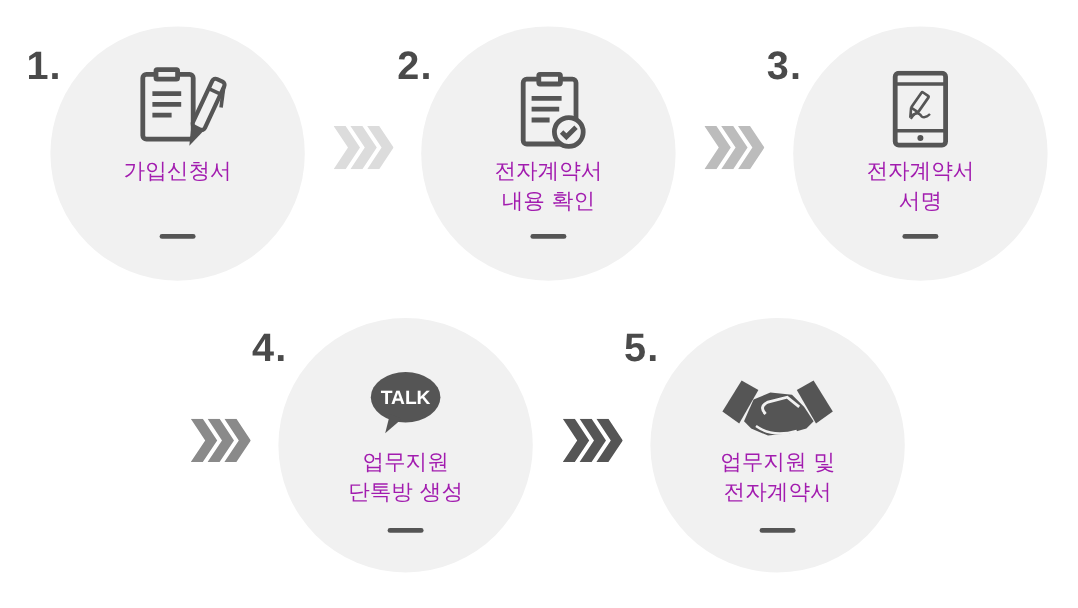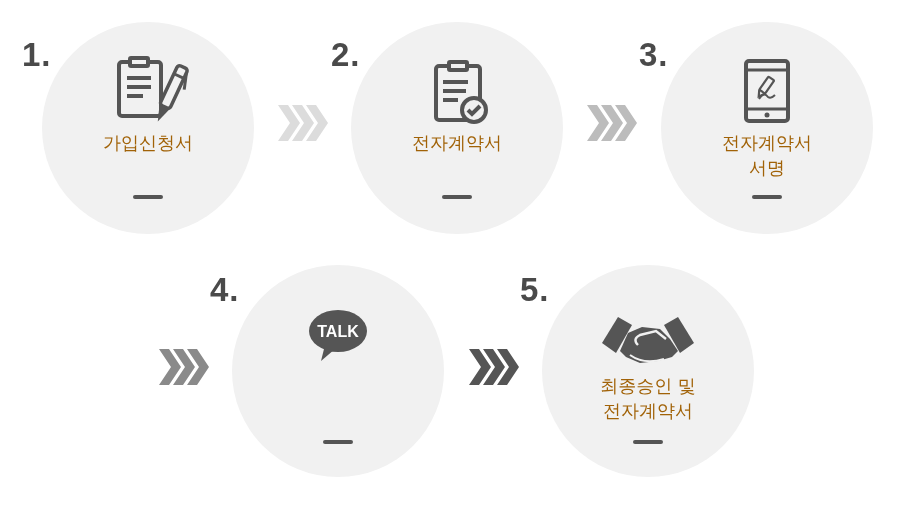--- a/index.html
+++ b/index.html
@@ -12,21 +12,21 @@
     position:absolute; left:0; top:0; width:212px; height:212px;
     border-radius:50%; background:#f1f1f1;
   }
   .num {
     position:absolute; font-family:"Liberation Sans", sans-serif; font-weight:bold;
     font-size:33px; color:#4a4a4a; line-height:1; letter-spacing:1px;
   }
   .icon { position:absolute; left:50%; transform:translateX(-50%); }
   .label {
     position:absolute; left:0; width:212px; text-align:center;
-    font-size:18px; line-height:25px; color:#a16207;
+    font-size:18px; line-height:25px; color:#a21caf;
   }
   .label span { display:block; }
   .bar {
     position:absolute; left:91px; width:30px; height:4px; border-radius:2px; background:#555555;
   }
   .arrow { position:absolute; width:50px; height:36px; }
 </style>
 </head>
 <body>
 
@@ -67,20 +67,21 @@
     <rect x="14" y="8" width="44" height="54" rx="3" fill="none" stroke="#555" stroke-width="4"></rect>
     <rect x="27" y="4" width="18" height="8" rx="1" fill="#f1f1f1" stroke="#555" stroke-width="4"></rect>
     <line x1="21" y1="24" x2="46" y2="24" stroke="#555" stroke-width="4"></line>
     <line x1="21" y1="33" x2="44" y2="33" stroke="#555" stroke-width="4"></line>
     <line x1="21" y1="42" x2="36" y2="42" stroke="#555" stroke-width="4"></line>
     <circle cx="52" cy="52" r="12" fill="#f1f1f1" stroke="#555" stroke-width="4"></circle>
     <polyline points="46,52 50,56 58,48" fill="none" stroke="#555" stroke-width="4"></polyline>
   </svg>
   <div class="label" style="top:108px;">
     <span>전자계약서</span>
+    <span>내용 확인</span>
   </div>
   <div class="bar" style="top:173px;"></div>
 </div>
 
 <svg class="arrow" viewBox="0 0 50 36" style="left:587px; top:105px;">
   <g fill="#bcbcbc">
     <polygon points="0,0 10,0 22,18 10,36 0,36 12,18"></polygon>
     <polygon points="14,0 24,0 36,18 24,36 14,36 26,18"></polygon>
     <polygon points="28,0 38,0 50,18 38,36 28,36 40,18"></polygon>
   </g>
@@ -116,20 +117,24 @@
 </svg>
 
 <div class="step" style="left:232px; top:265px;">
   <div class="circle"></div>
   <div class="num" style="left:-22px; top:8px;">4.</div>
   <svg class="icon" width="62" height="54" viewBox="0 0 62 54" style="top:44px;">
     <ellipse cx="31" cy="22" rx="29" ry="21" fill="#555"></ellipse>
     <polygon points="18,36 28,40 14,52" fill="#555"></polygon>
     <text x="31" y="28" text-anchor="middle" font-family="Liberation Sans, sans-serif" font-weight="bold" font-size="16" fill="#ffffff">TALK</text>
   </svg>
+  <div class="label" style="top:108px;">
+    <span>업무지원</span>
+    <span>단톡방 생성</span>
+  </div>
   <div class="bar" style="top:175px;"></div>
 </div>
 
 <svg class="arrow" viewBox="0 0 50 36" style="left:469px; top:349px;">
   <g fill="#555555">
     <polygon points="0,0 10,0 22,18 10,36 0,36 12,18"></polygon>
     <polygon points="14,0 24,0 36,18 24,36 14,36 26,18"></polygon>
     <polygon points="28,0 38,0 50,18 38,36 28,36 40,18"></polygon>
   </g>
 </svg>
@@ -140,17 +145,17 @@
   <svg class="icon" width="100" height="56" viewBox="0 0 100 56" style="top:48px;">
     <g fill="#555">
       <polygon points="4,30 20,4 34,12 18,40"></polygon>
       <polygon points="96,30 80,4 66,12 82,40"></polygon>
       <path d="M30 20 L44 14 L62 16 L72 26 L80 38 L74 44 L60 48 L42 50 L28 44 L22 38 Z"></path>
     </g>
     <path d="M40 32 Q 34 26 42 22 L58 18 L68 26" fill="none" stroke="#f1f1f1" stroke-width="2.4"></path>
     <path d="M32 42 Q 46 52 66 46" fill="none" stroke="#f1f1f1" stroke-width="2"></path>
   </svg>
   <div class="label" style="top:108px;">
-    <span>최종승인 및</span>
+    <span>업무지원 및</span>
     <span>전자계약서</span>
   </div>
   <div class="bar" style="top:175px;"></div>
 </div>
 
 </body></html>

